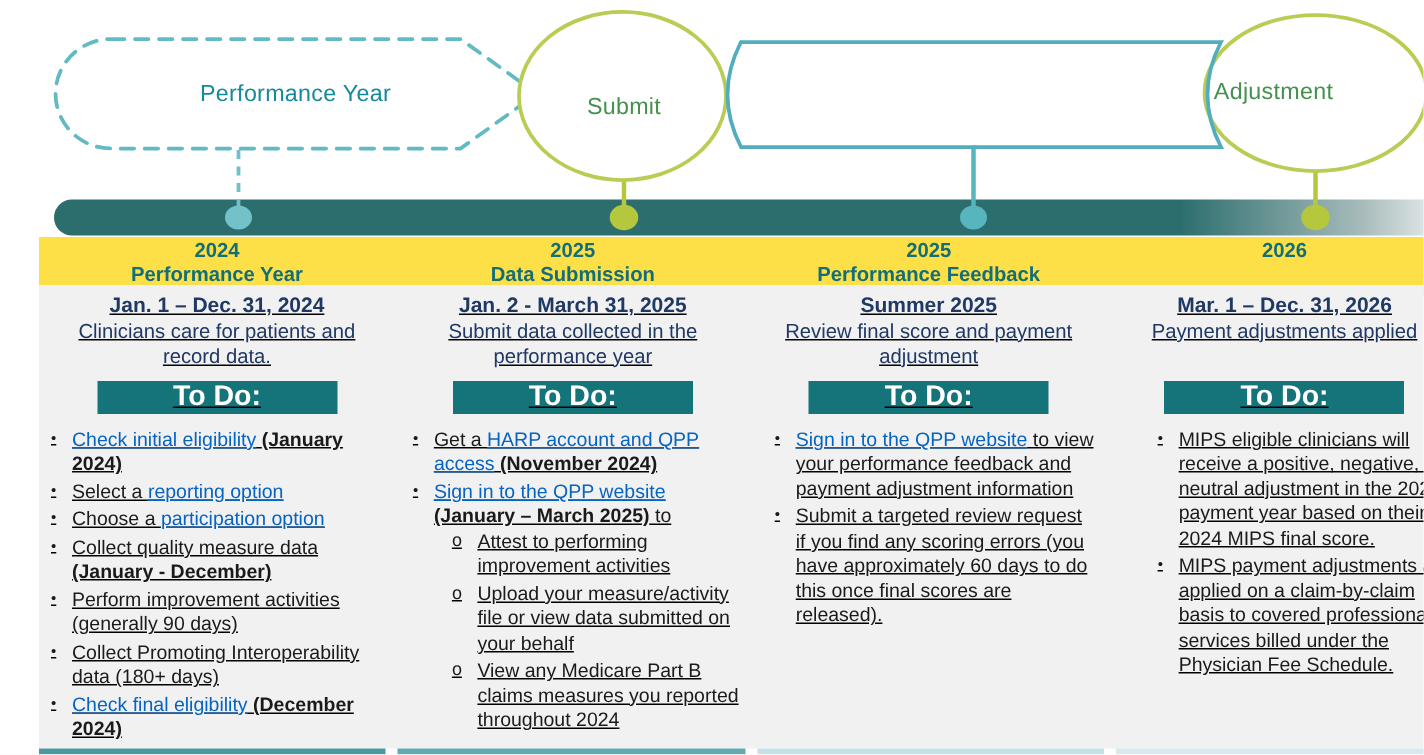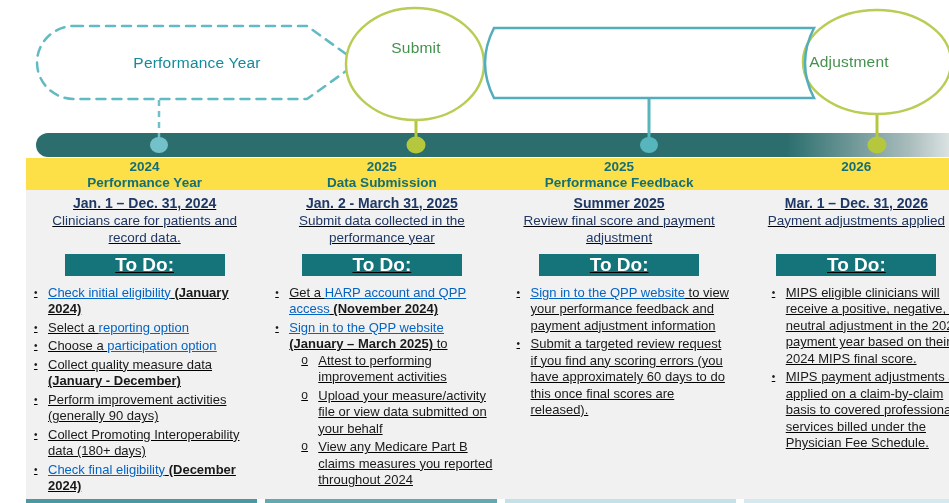--- a/index.html
+++ b/index.html
@@ -9,21 +9,21 @@
     font-family: "Liberation Sans", sans-serif; overflow: hidden; margin-left: 26px;
   }
   
   .top { position: absolute; top: 0; left: 0; width: 949px; height: 158px; }
   .top svg { position: absolute; top: 0; left: 0; }
   .stage-label {
     position: absolute; transform: translate(-50%, -50%);
     font-size: 15.5px; white-space: nowrap; letter-spacing: 0.2px;
   }
   .stage-pf { left: 171px; top: 63px; color: #148a9b; }
-  .stage-sb { left: 390px; top: 48px; color: #44914e; }
+  .stage-sb { left: 390px; top: 72px; color: #44914e; }
   .stage-fb { left: 623px; top: 63px; color: #148a9b; }
   .stage-aj { left: 823px; top: 62px; color: #44914e; }
   
   .year-row { position: absolute; top: 158px; left: 0; width: 949px; height: 39px; display: flex; background: #fde047; }
   .year-col { flex: 1; text-align: center; color: #146e78; font-weight: bold; font-size: 13.5px; line-height: 1.2; padding-top: 1px; }
   
   .content { position: absolute; top: 190px; left: 0; width: 949px; height: 309px; background: #f1f1f2; display: flex; }
   .col { width: 25%; padding-top: 5px; text-decoration: underline; }
   .date { text-align: center; font-weight: bold; color: #1f3864; font-size: 14px; line-height: 1.2; }
   .desc { text-align: center; color: #1f3864; font-size: 13.5px; line-height: 1.25; min-height: 38px; padding: 1px 10px 0; }

